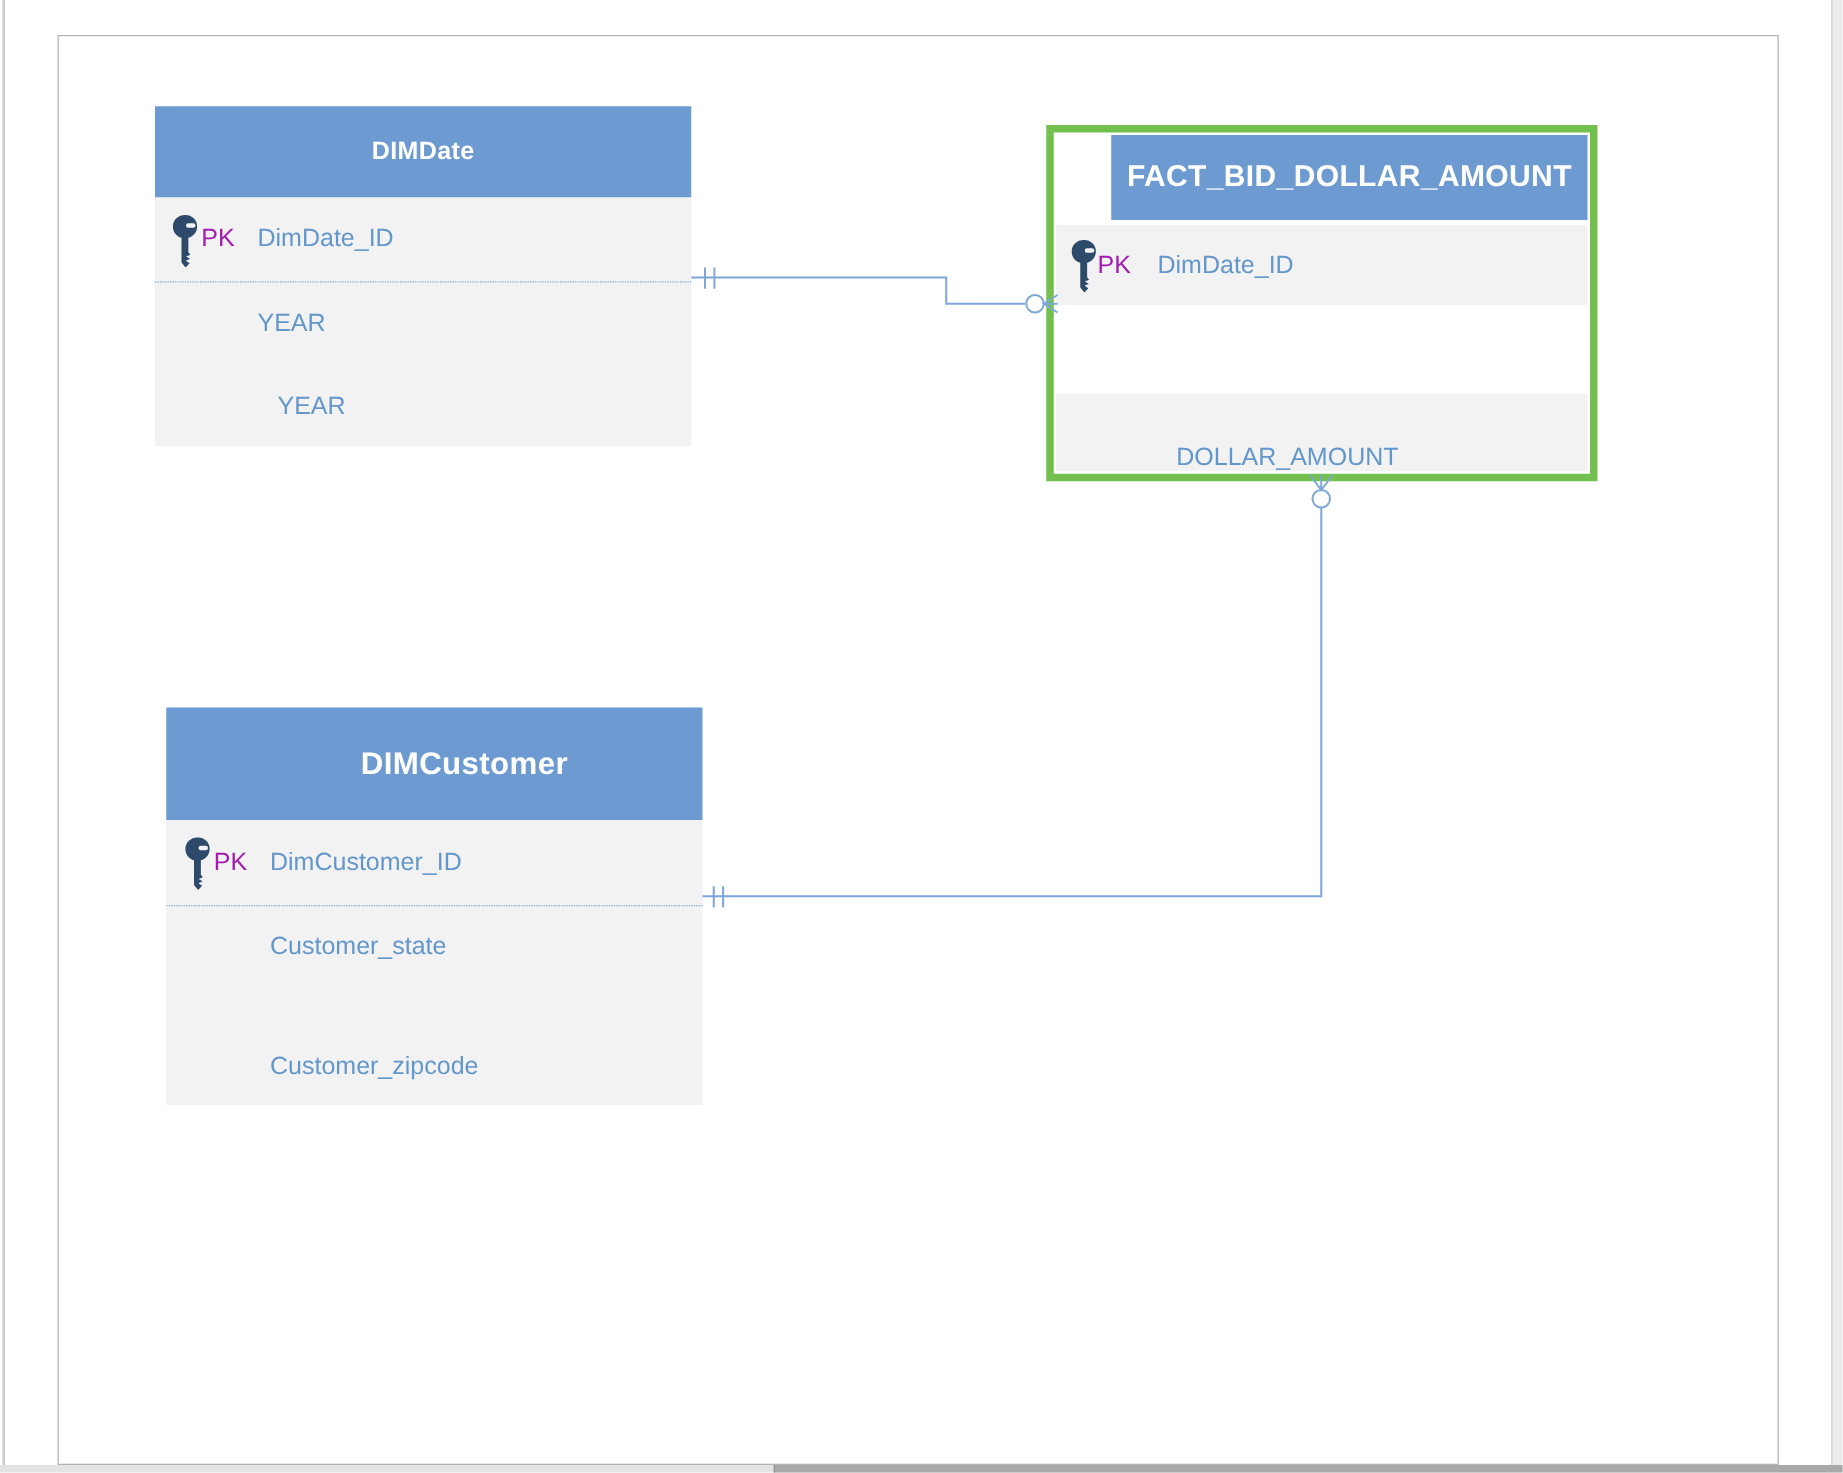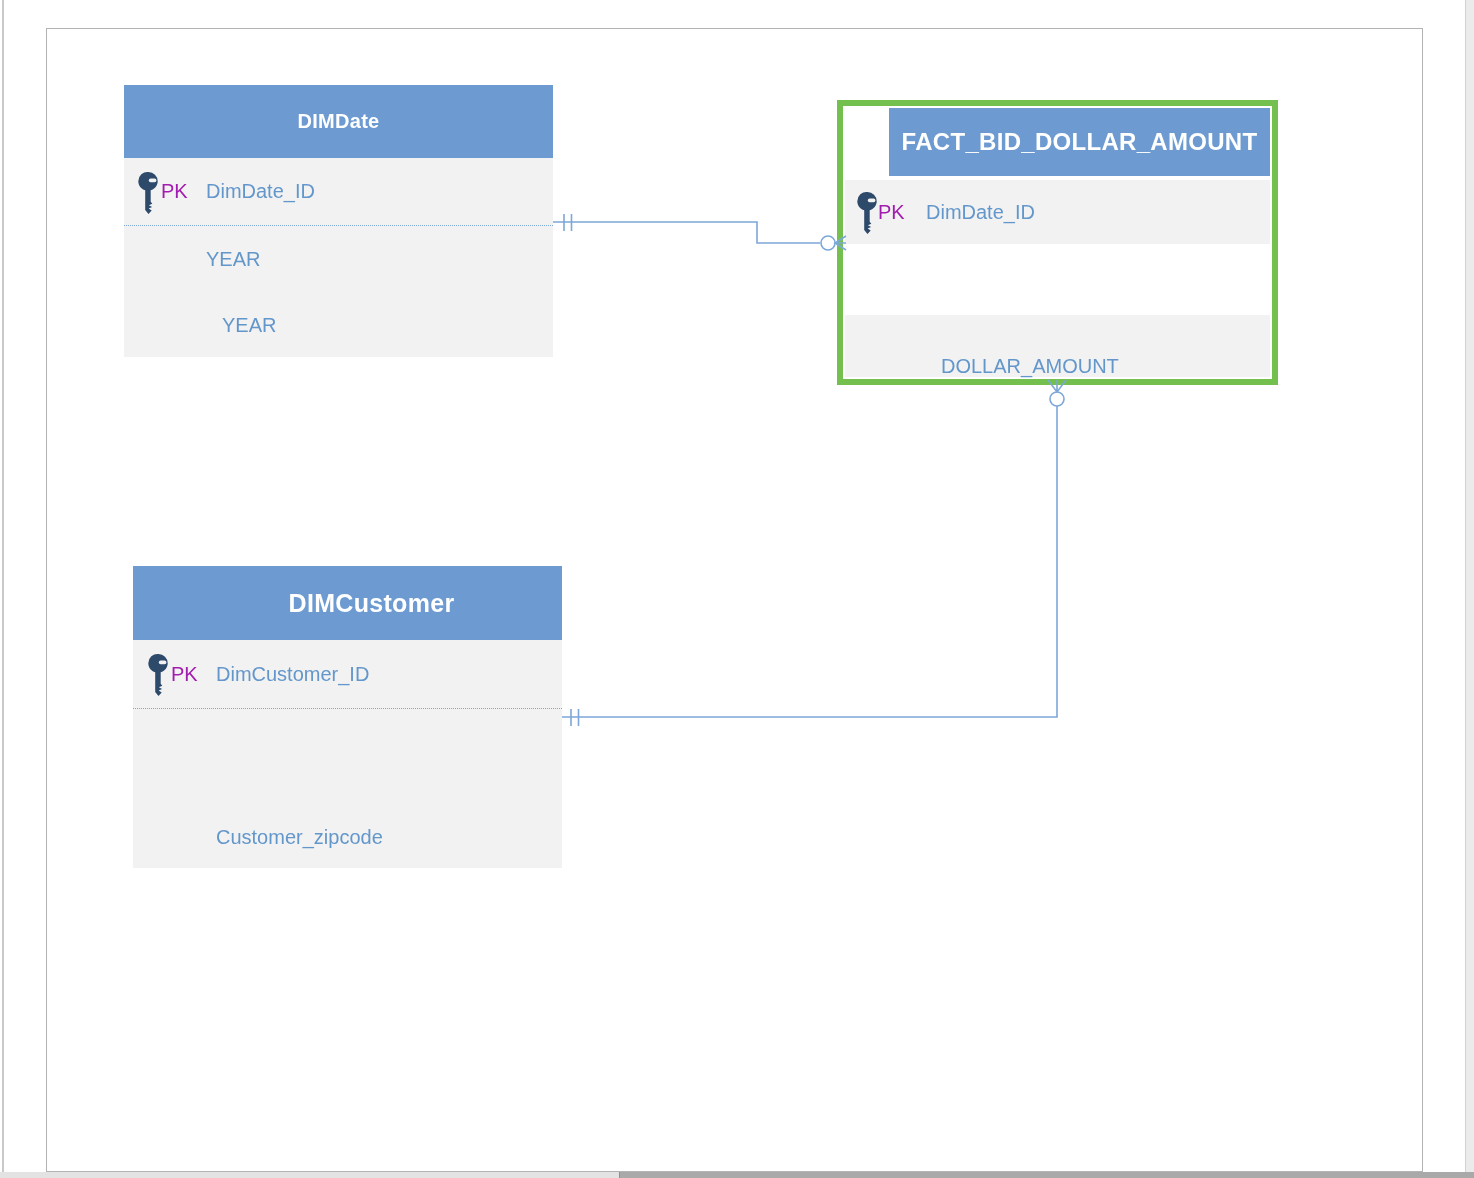--- a/index.html
+++ b/index.html
@@ -47,21 +47,21 @@
     border-top:1.5px dotted #7DA7D8;
   }
 
   
   #tbl-dimdate { left:124px; top:85px; width:429px; height:272px; }
   #tbl-dimdate .entity-header { height:73px; font-size:20px; }
   #tbl-dimdate .entity-body { height:199px; }
 
   
   #tbl-dimcustomer { left:133px; top:566px; width:429px; height:302px; }
-  #tbl-dimcustomer .entity-header { height:74px; font-size:25px;padding-left:48px; }
+  #tbl-dimcustomer .entity-header { height:90px; font-size:25px;padding-left:48px; }
   #tbl-dimcustomer .entity-body { height:228px; }
 
   
   #tbl-fact {
     left:837px; top:100px; width:441px; height:285px;
     border:6px solid #74C04F; padding:2px; box-sizing:border-box; background:#ffffff;
   }
   #tbl-fact .inner { position:relative; width:425px; height:269px; }
   #tbl-fact .entity-header { height:68px; font-size:24px;margin-left:44px; }
   #tbl-fact .fact-row { position:absolute; left:0; right:0; display:flex; align-items:center;
@@ -138,20 +138,23 @@
       <span class="pk-key" style="left:15px; top:13px;">
         <svg width="21" height="43" viewBox="0 0 21 43">
           <path fill="#2E4A6B" d="M10.5 1 a9.2 9.2 0 0 1 9.2 9.2 c0 4.4-3 8-7 9 l0 11.6 1.6 2 -3.4 1.4 3.2 1.8 -3.4 1.6 3 2 -3.2 3.4 -3.3-4 0-19.8 c-4-1-6.9-4.6-6.9-9 A9.2 9.2 0 0 1 10.5 1 z"></path>
           <rect x="10.8" y="7.6" width="7.6" height="3.6" rx="1.8" fill="#F2F2F2"></rect>
         </svg>
       </span>
       <span class="pk-text" style="left:38px;">PK</span>
       <span class="field-label" style="left:83px;text-align:right;">DimCustomer_ID</span>
     </div>
     <div class="sep-dotted" style="top:68px;"></div>
+    <div class="field-row" style="top:68px; height:67px;">
+      <span class="field-label" style="left:83px;">Customer_state</span>
+    </div>
     <div class="field-row" style="top:170px; height:54px;">
       <span class="field-label" style="left:83px;">Customer_zipcode</span>
     </div>
   </div>
 </div>
 
 <svg class="connectors" width="1474" height="1178" viewBox="0 0 1474 1178">
 
   <g stroke="#7DA7D8" stroke-width="1.6" fill="none">
     <path d="M553 222 H757 V243 H820"></path>

